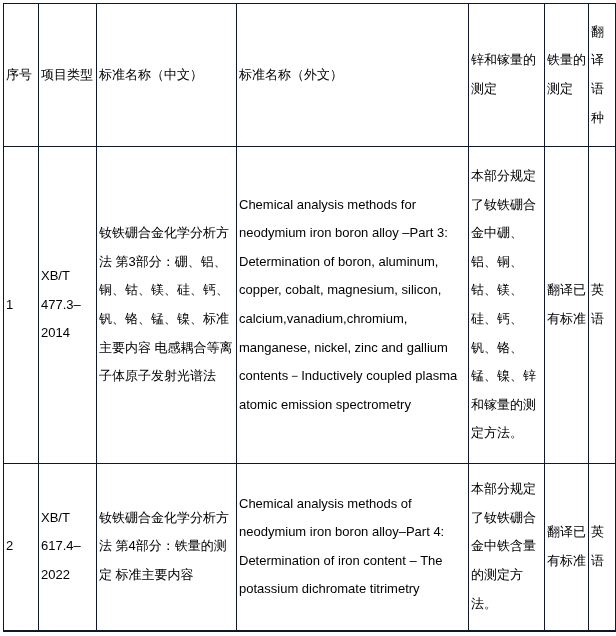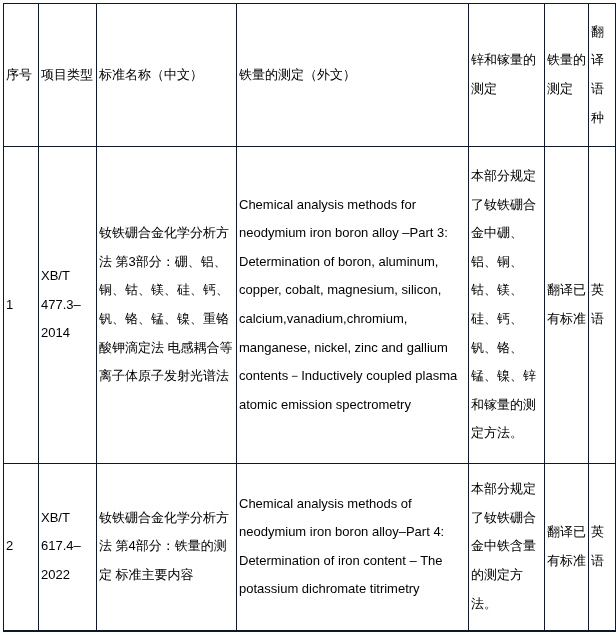--- a/index.html
+++ b/index.html
@@ -53,29 +53,29 @@
       <col style="width:232px">
       <col style="width:76px">
       <col style="width:44px">
       <col style="width:27px">
     </colgroup>
     <tbody>
       <tr class="header-row">
         <th>序号</th>
         <th>项目类型</th>
         <th>标准名称（中文）</th>
-        <th>铁量的测定（外文）</th>
+        <th>标准名称（外文）</th>
         <th>锌和镓量的测定</th>
         <th>铁量的测定</th>
         <th>翻译语种</th>
       </tr>
       <tr class="data-row-1">
         <td>1</td>
         <td>XB/T 477.3–2014</td>
-        <td>钕铁硼合金化学分析方法 第3部分：硼、铝、铜、钴、镁、硅、钙、钒、铬、锰、镍、重铬酸钾滴定法 电感耦合等离子体原子发射光谱法</td>
+        <td>钕铁硼合金化学分析方法 第3部分：硼、铝、铜、钴、镁、硅、钙、钒、铬、锰、镍、标准主要内容 电感耦合等离子体原子发射光谱法</td>
         <td>Chemical analysis methods for neodymium iron boron alloy –Part 3: Determination of boron, aluminum, copper, cobalt, magnesium, silicon, calcium,vanadium,chromium, manganese, nickel, zinc and gallium contents－Inductively coupled plasma atomic emission spectrometry</td>
         <td>本部分规定了钕铁硼合金中硼、铝、铜、钴、镁、硅、钙、钒、铬、锰、镍、锌和镓量的测定方法。</td>
         <td>翻译已有标准</td>
         <td>英语</td>
       </tr>
       <tr class="data-row-2">
         <td>2</td>
         <td>XB/T 617.4–2022</td>
         <td>钕铁硼合金化学分析方法 第4部分：铁量的测定 标准主要内容</td>
         <td>Chemical analysis methods of neodymium iron boron alloy–Part 4: Determination of iron content – The potassium dichromate titrimetry</td>

